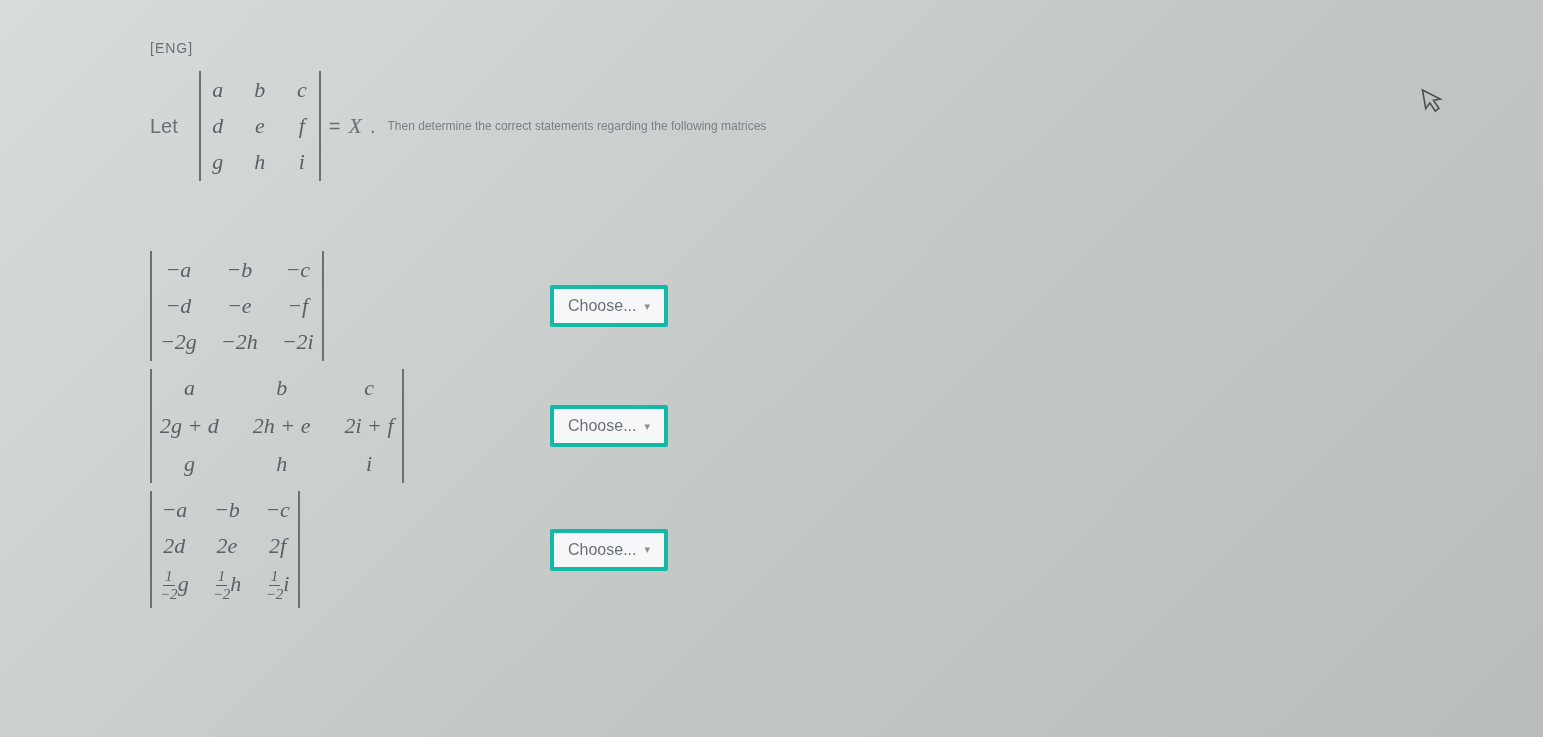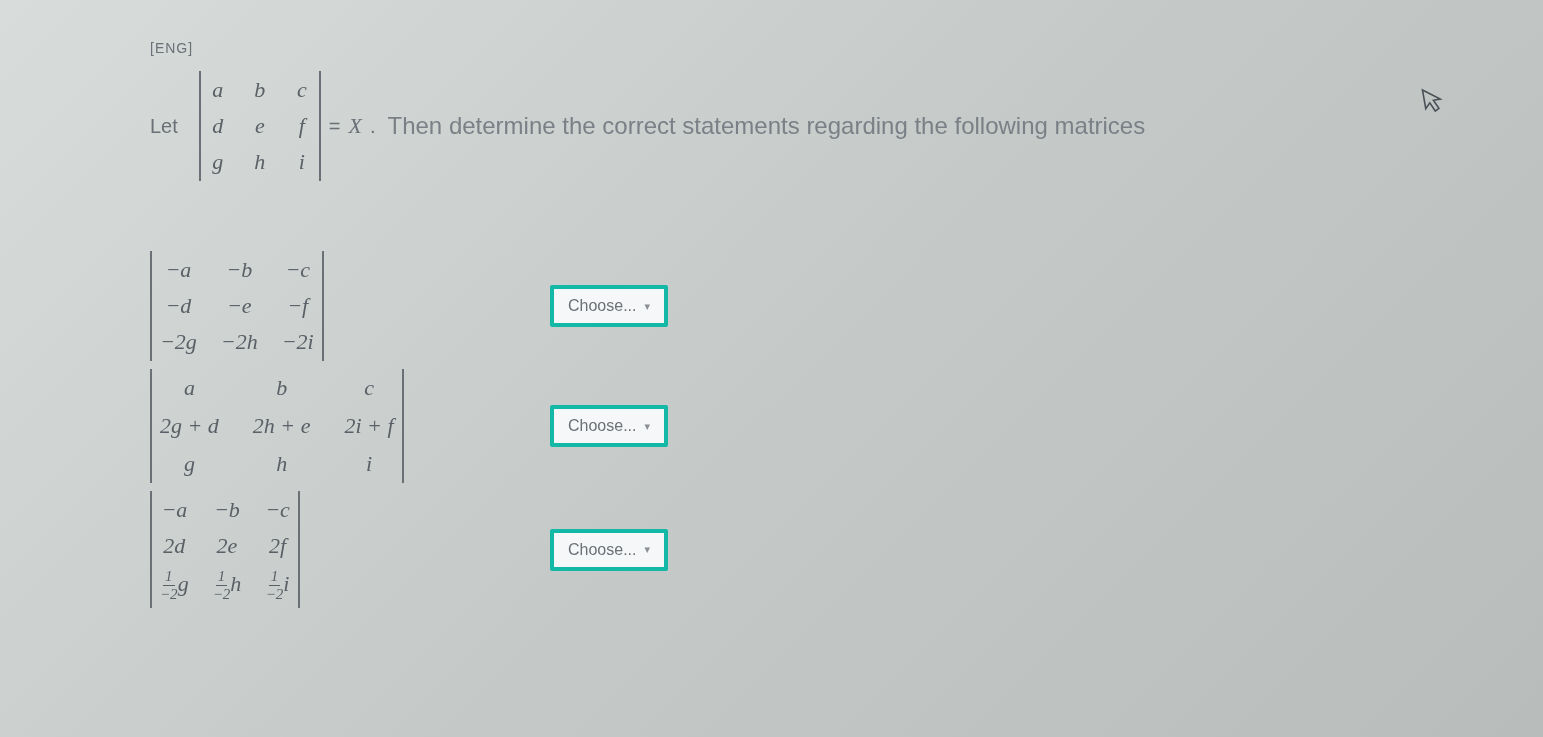--- a/index.html
+++ b/index.html
@@ -63,21 +63,21 @@
       text-align: center;
       white-space: nowrap;
       min-width: 18px;
     }
     .eq-x {
       font-family: 'Times New Roman', serif;
       font-style: italic;
       font-size: 22px;
     }
     .instruction {
-      font-size: 24px;
+      font-size: 12px;
       color: #7a8086;
       margin-left: 4px;
     }
     .matrix-row {
       display: flex;
       align-items: center;
       gap: 40px;
       margin-bottom: 8px;
     }
     .matrix-container {

